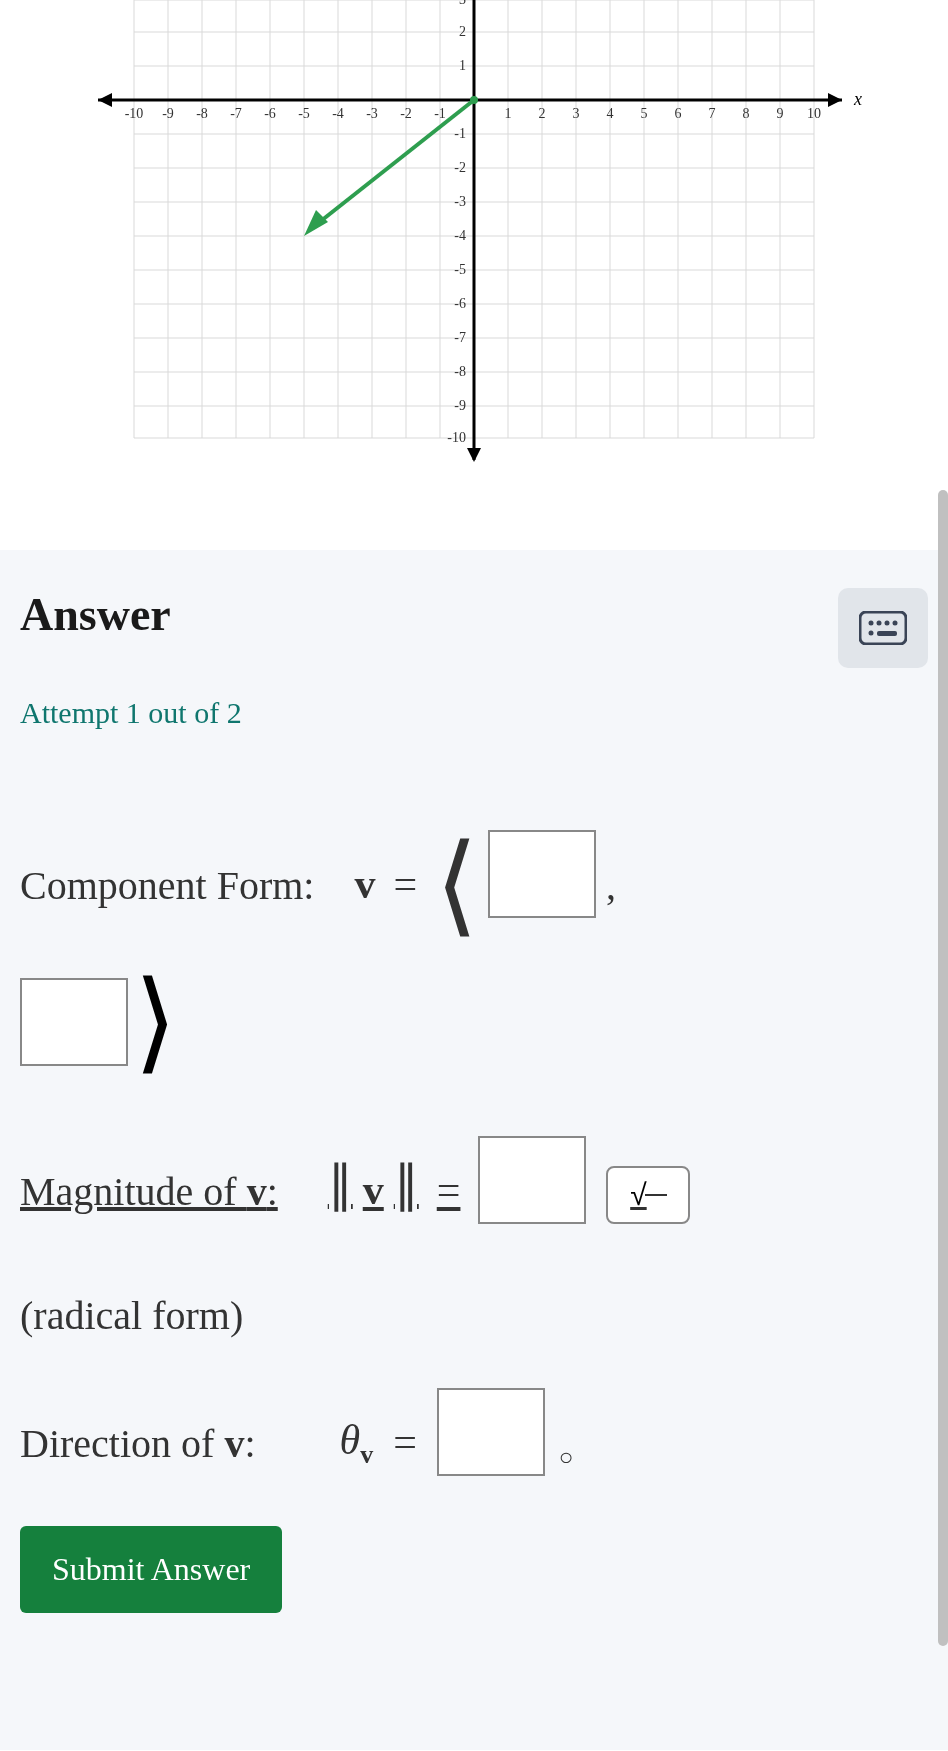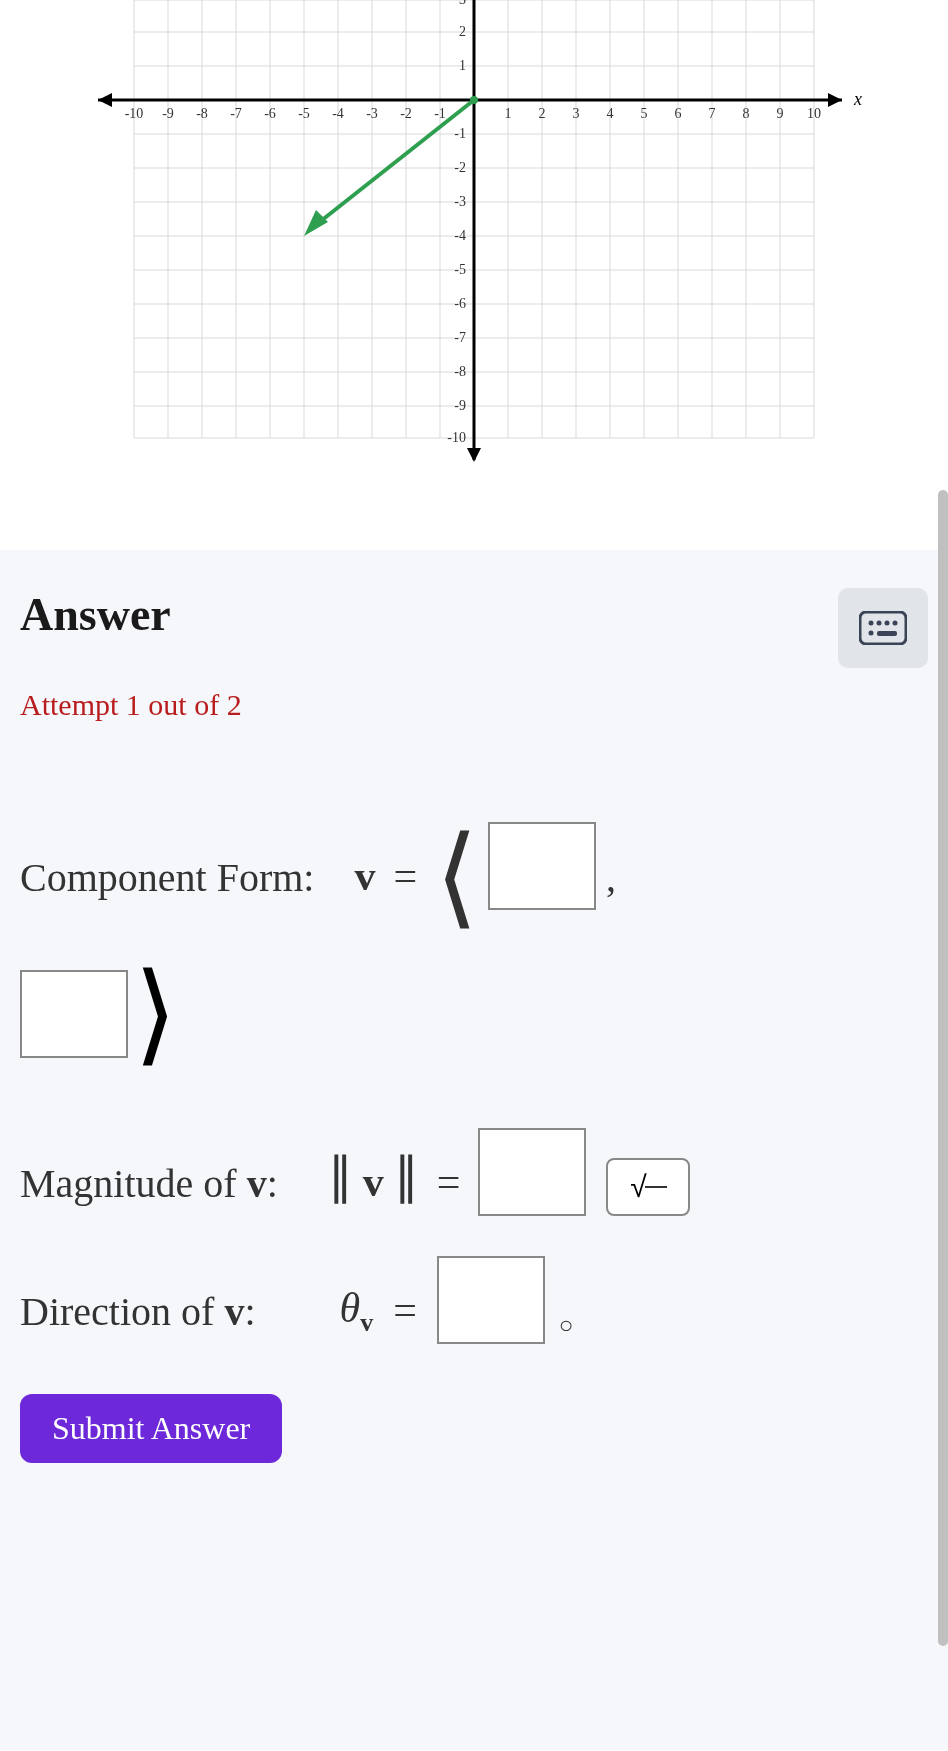--- a/index.html
+++ b/index.html
@@ -42,34 +42,34 @@
       background: #e1e5ea;
       border: none;
       border-radius: 10px;
       display: flex;
       align-items: center;
       justify-content: center;
       cursor: pointer;
     }
     .attempt-text {
       font-size: 30px;
-      color: #b91c1c;
-      margin-top: 20px;
+      color: #0f766e;
+      margin-top: 28px;
     }
     .form-row {
       margin-top: 100px;
       font-size: 40px;
       color: #333;
       display: flex;
       flex-wrap: wrap;
       align-items: flex-end;
       gap: 10px;
       line-height: 1.6;
     }
-    .form-row.mag { margin-top: 70px; }
+    .form-row.mag { margin-top: 70px; text-decoration: underline; }
     .form-row.dir { margin-top: 40px; gap: 12px; }
     .form-row.rad { margin-top: 60px; }
     .label-text { font-family: Georgia, serif; }
     .math-var {
       font-family: Georgia, serif;
       font-weight: bold;
       font-size: 42px;
     }
     .math-eq {
       font-size: 42px;
@@ -123,27 +123,27 @@
       vertical-align: top;
       margin-left: 2px;
     }
     .submit-row {
       display: flex;
       align-items: center;
       gap: 28px;
       margin-top: 50px;
     }
     .submit-btn {
-      background: #6d28d9;
+      background: #15803d;
       color: #fff;
       border: none;
-      padding: 16px 32px;
+      padding: 25px 32px;
       font-size: 32px;
       font-family: Georgia, serif;
-      border-radius: 12px;
+      border-radius: 6px;
       cursor: pointer;
     }
     .second-row {
       margin-top: 60px;
       display: flex;
       align-items: center;
       gap: 6px;
     }
     .scrollbar-track {
       position: fixed;
@@ -301,20 +301,23 @@
       <span class="math-var">v</span>
       <span class="norm-bars">∥</span>
     <span class="math-eq">=</span>
     <input class="input-box" type="text" value="" style="">
     <button class="sqrt-btn">
         <span>√</span>
         <span style="border-top:2px solid #333; width:22px; display:inline-block; margin-left:-2px;"></span>
       </button>
   </div>
 
+  <div class="form-row rad">
+    <span class="label-text">(radical form)</span>
+  </div>
 
   <div class="form-row dir">
     <span class="label-text"><span>Direction of </span><b>v</b><span>:</span></span>
     <span style="width:60px"></span>
     <span><span class="theta">θ</span><span class="subscript">v</span></span>
     <span class="math-eq">=</span>
     <input class="input-box" type="text" value="" style="">
     <span class="degree-sym">○</span>
   </div>
 

